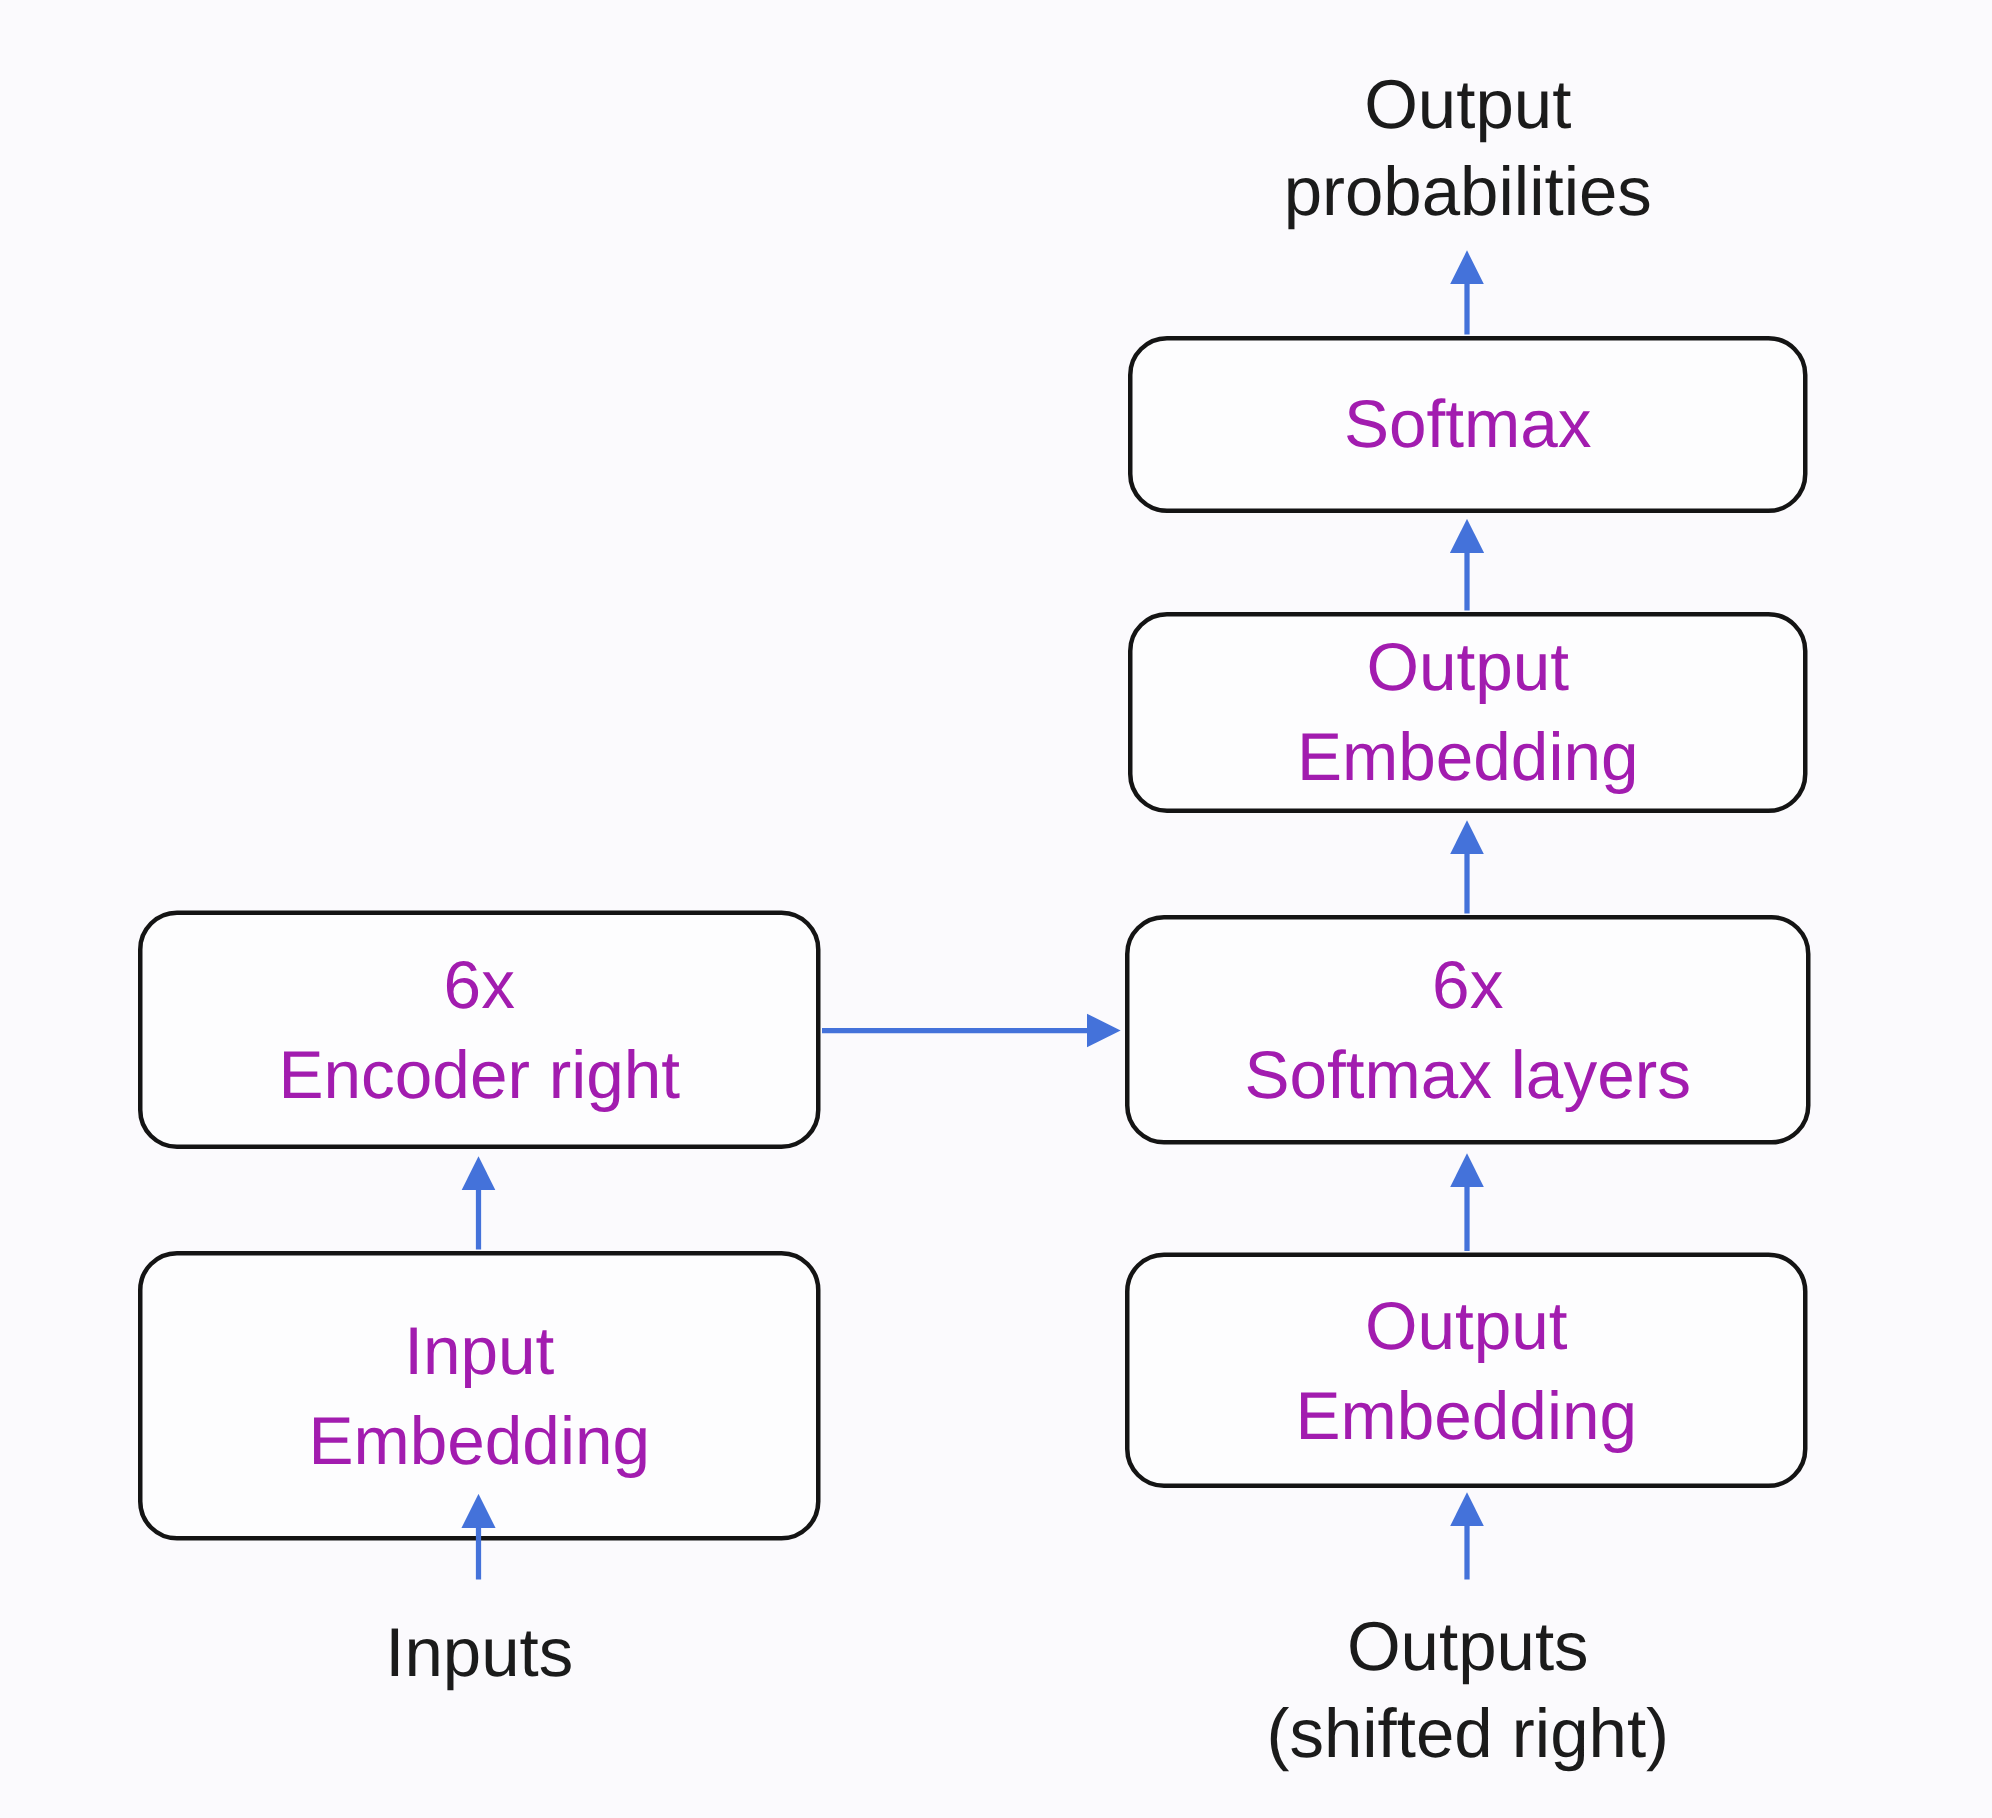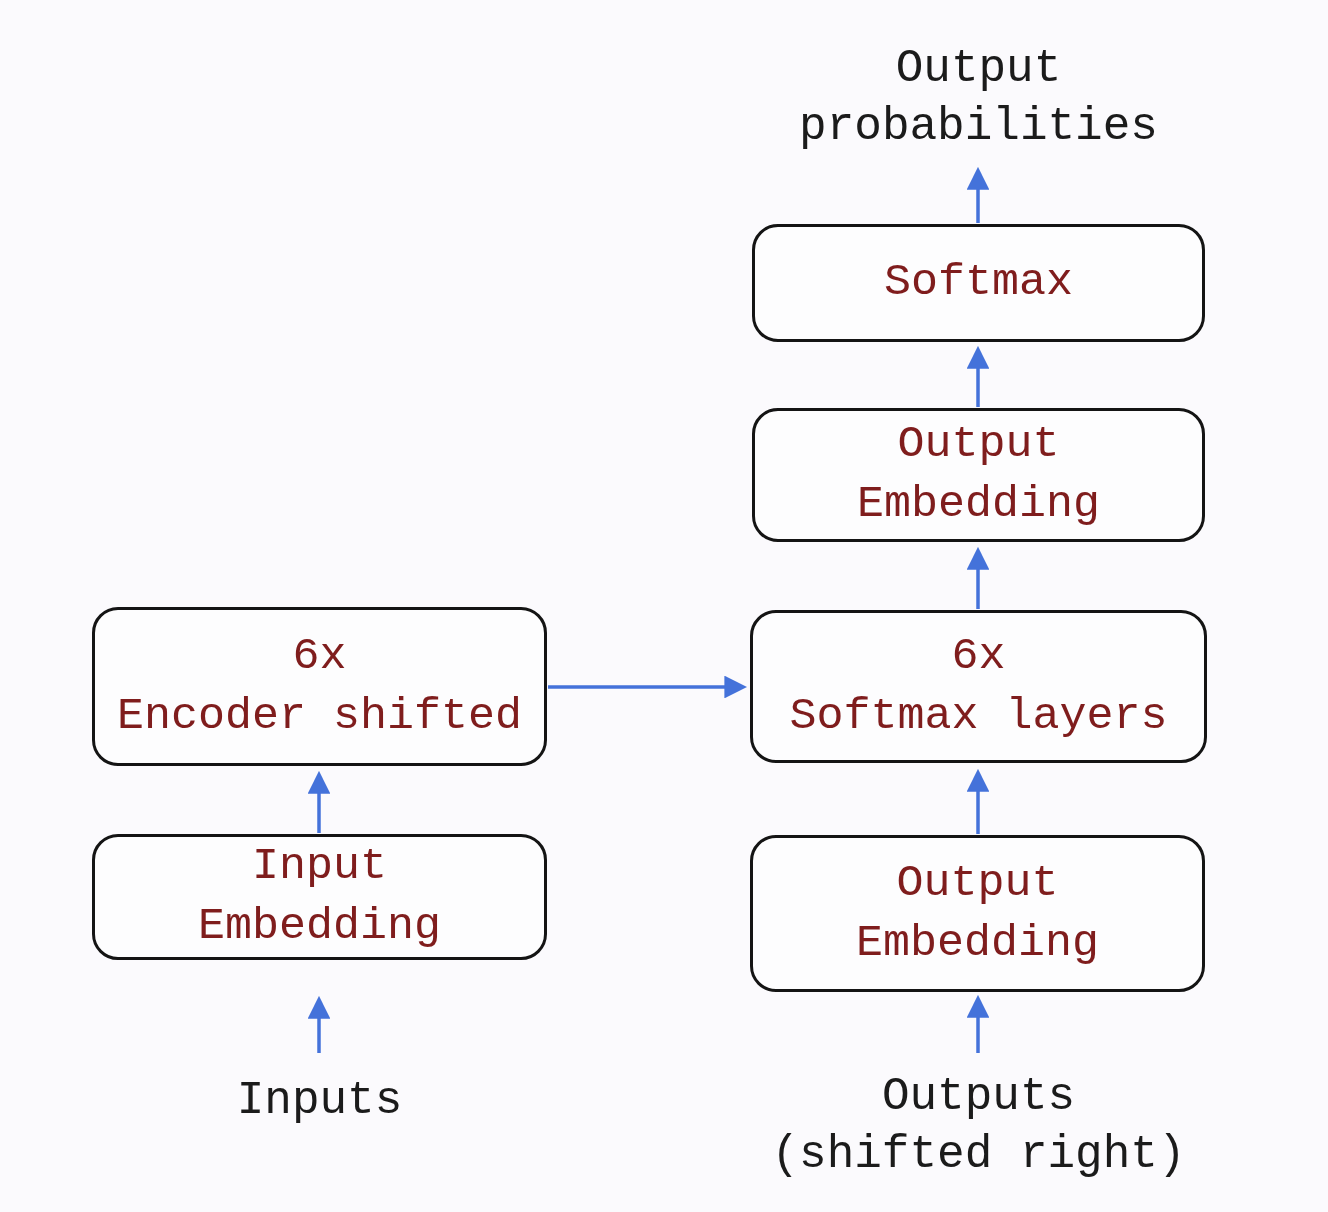--- a/index.html
+++ b/index.html
@@ -13,41 +13,40 @@
     font-family: "Liberation Sans", sans-serif;
     color: #1b1b1b;
     position: relative;
     overflow: hidden;
   }
   .canvas {
     position: absolute;
     left: 0; top: 0;
     width: 1328px;
     height: 1212px;
-    font-family: Liberation Mono, monospace;
   }
   .node {
     position: absolute;
     box-sizing: border-box;
     border: 3px solid #141414;
     border-radius: 26px;
     background: #fdfdfe;
     display: flex;
     flex-direction: column;
     align-items: center;
     justify-content: center;
     font-size: 45px;
     line-height: 1.33;
-    color: #7f1d1d;
+    color: #a21caf;
   }
   .node-softmax          { left: 752px; top: 224px; width: 453px; height: 118px; }
   .node-output-projection{ left: 752px; top: 408px; width: 453px; height: 134px; }
   .node-encoder          { left: 92px;  top: 607px; width: 455px; height: 159px; }
   .node-decoder          { left: 750px; top: 610px; width: 457px; height: 153px; }
-  .node-input-embedding  { left: 92px;  top: 834px; width: 455px; height: 126px; }
+  .node-input-embedding  { left: 92px;  top: 834px; width: 455px; height: 193px; }
   .node-output-embedding { left: 750px; top: 835px; width: 455px; height: 157px; }
   .free-label {
     position: absolute;
     text-align: center;
     font-size: 46px;
     line-height: 58px;
     color: #1b1b1b;
   }
   .label-output-probabilities { left: 752px; top: 40px;   width: 453px; }
   .label-inputs               { left: 92px;  top: 1072px; width: 455px; }
@@ -82,21 +81,21 @@
     <span>Softmax</span>
   </div>
 
   <div class="node node-output-projection">
     <span>Output</span>
     <span>Embedding</span>
   </div>
 
   <div class="node node-encoder">
     <span>6x</span>
-    <span>Encoder shifted</span>
+    <span>Encoder right</span>
   </div>
 
   <div class="node node-decoder">
     <span>6x</span>
     <span>Softmax layers</span>
   </div>
 
   <div class="node node-input-embedding">
     <span>Input</span>
     <span>Embedding</span>

